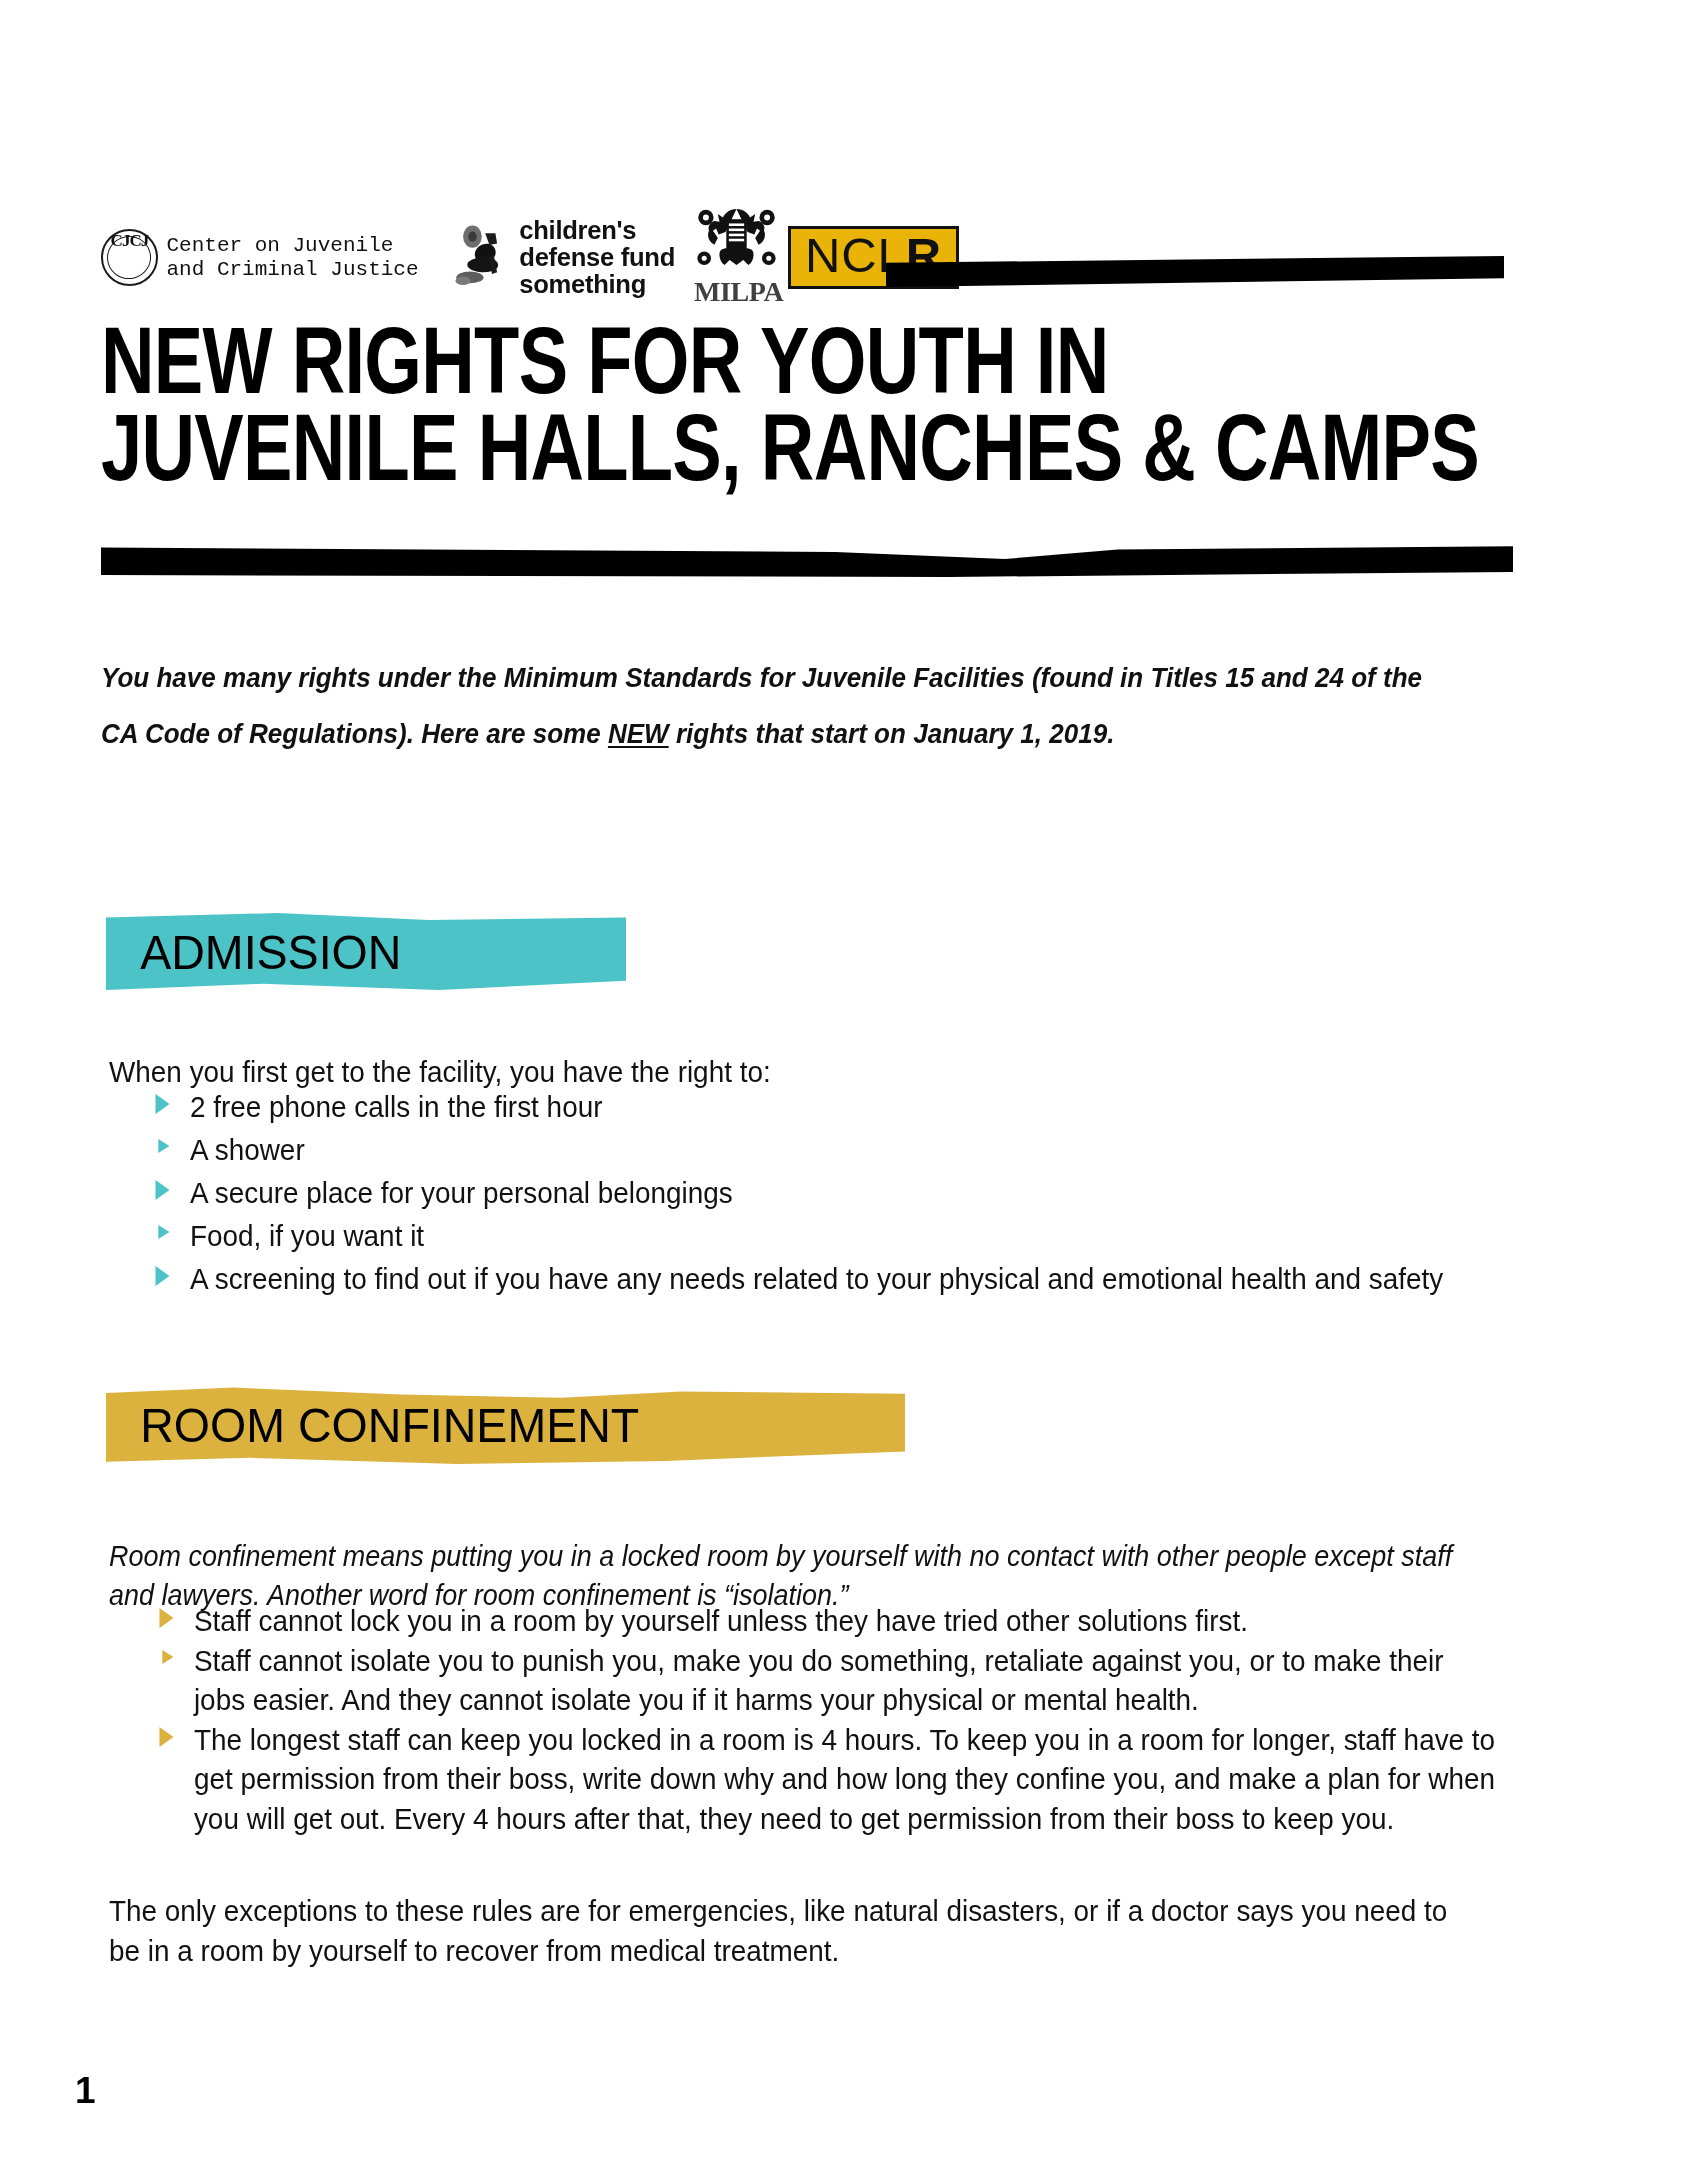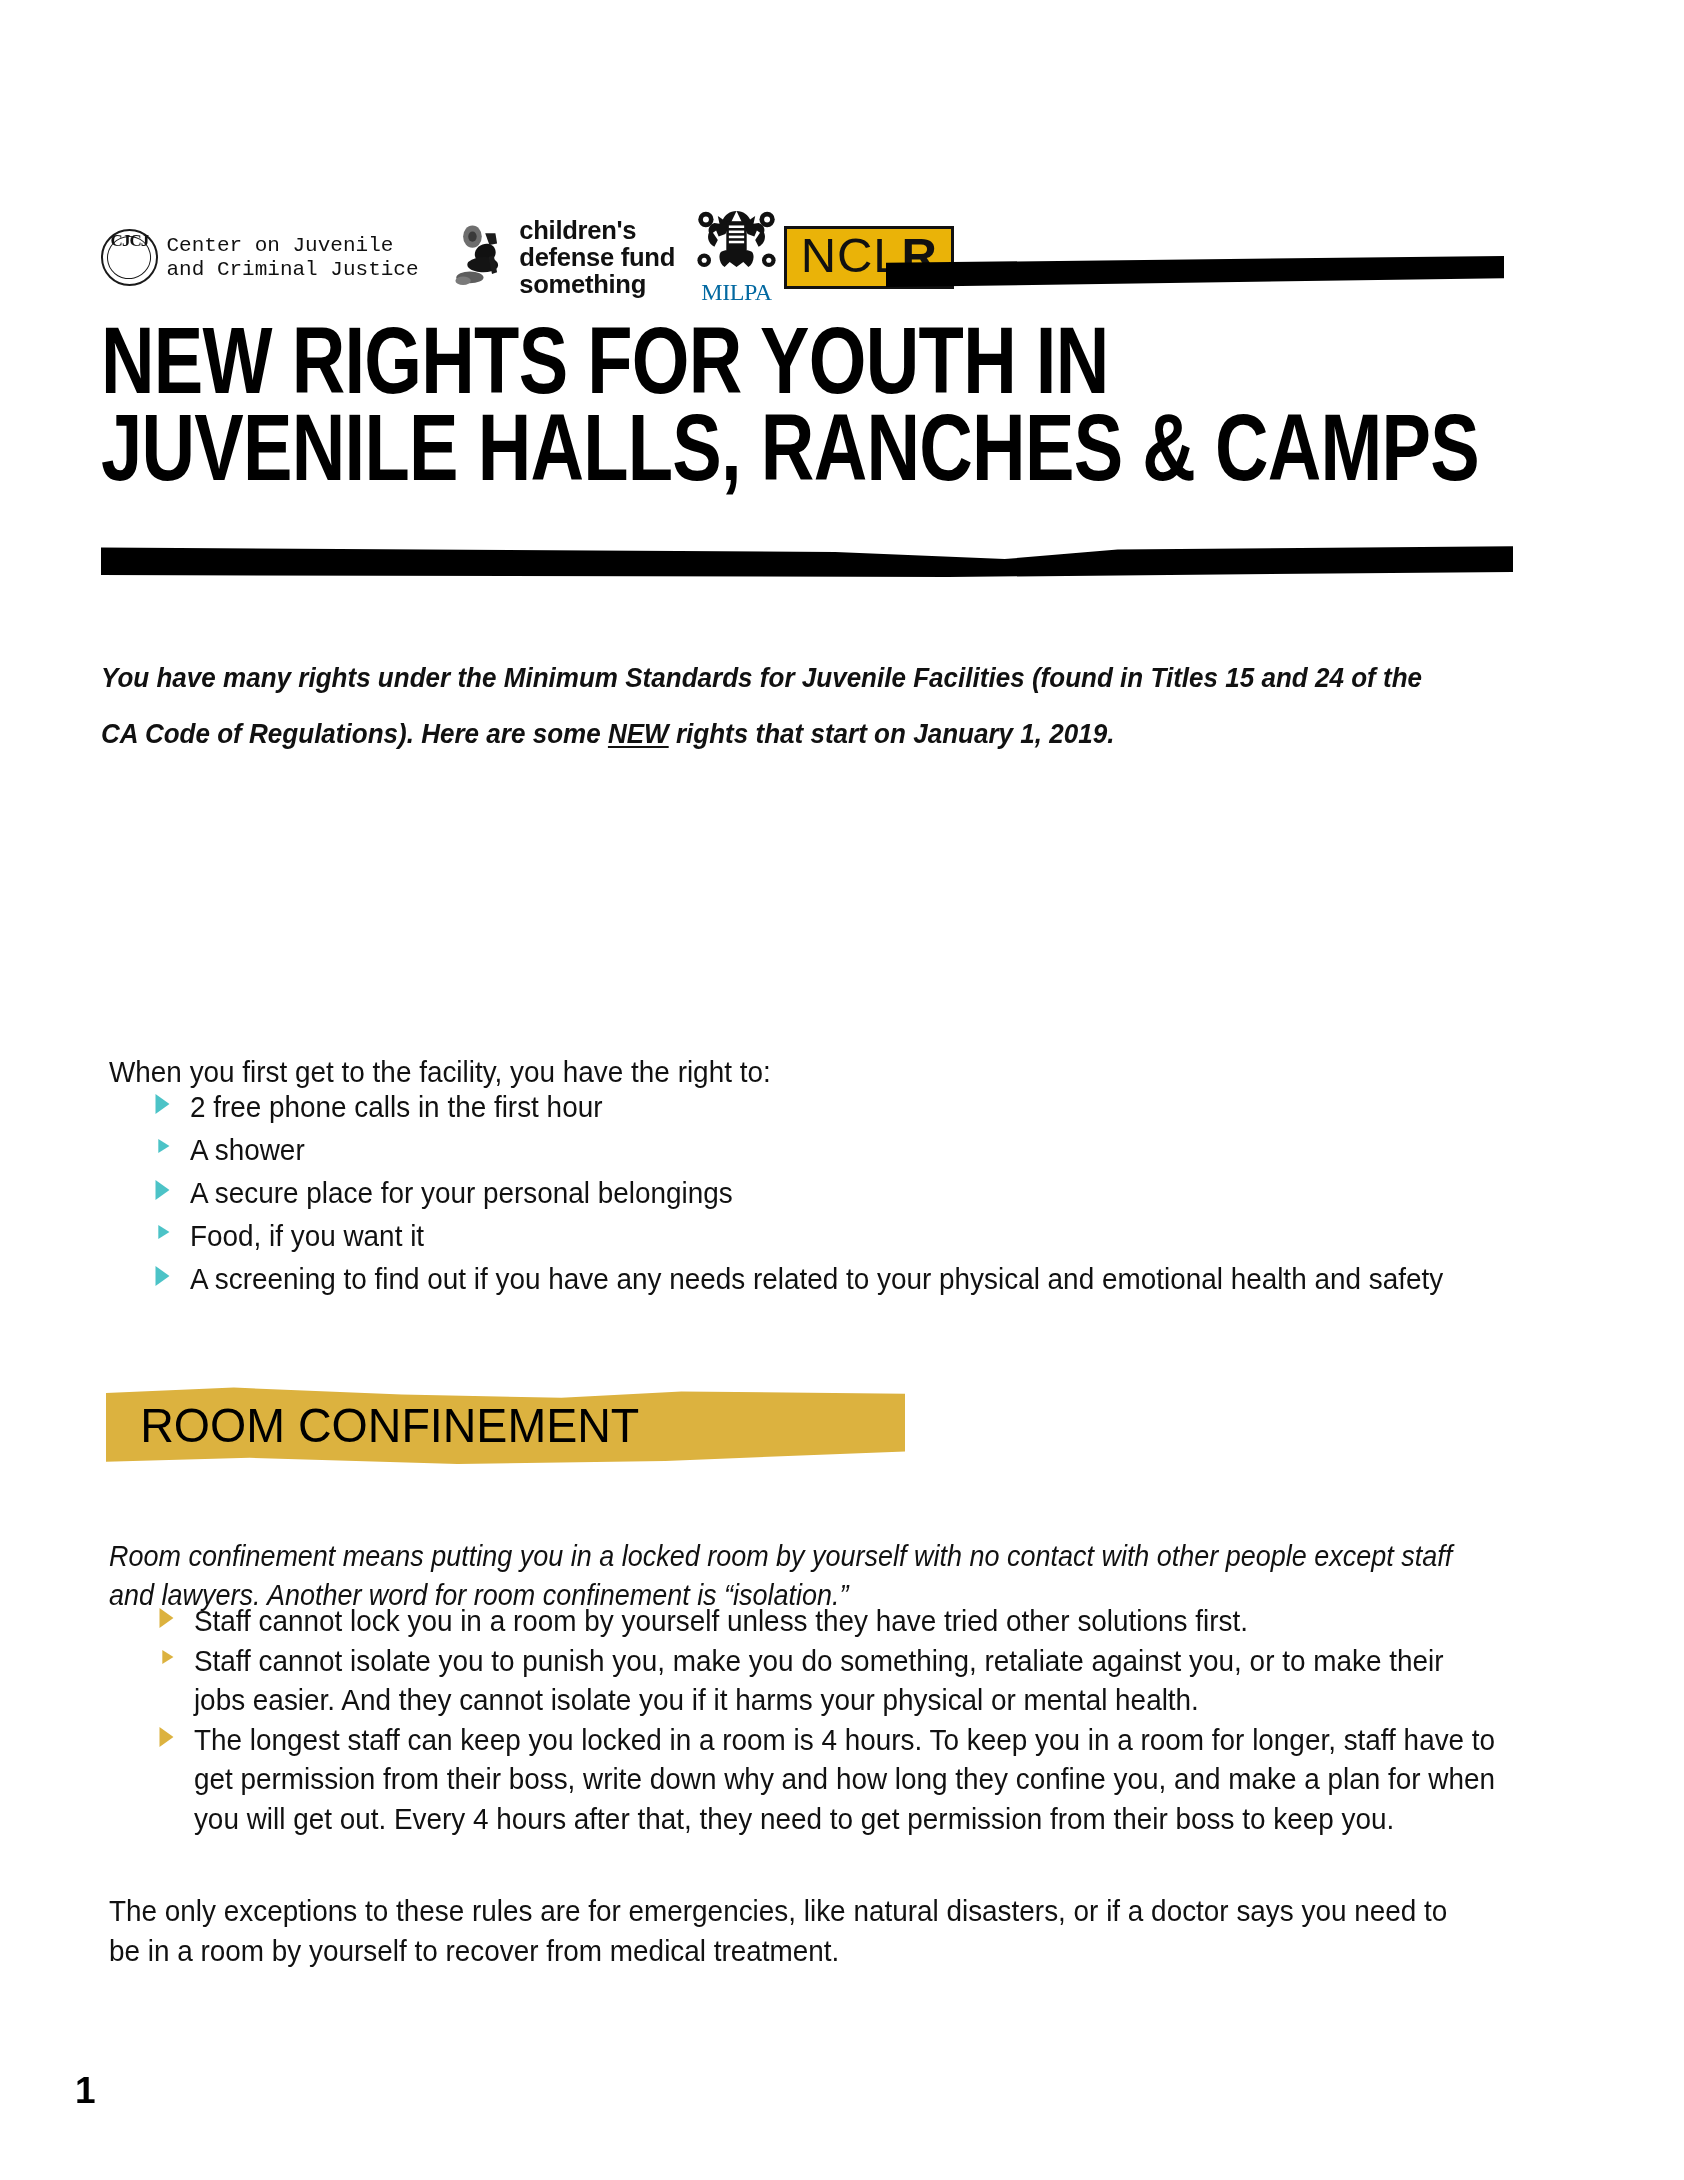--- a/index.html
+++ b/index.html
@@ -91,24 +91,24 @@
   }
 
   
   .milpa { margin-left: 19px; text-align: center; }
   .milpa-glyph {
     width: 85px; height: 72px;
     position: relative;
   }
   .milpa-word {
     font-family: "Liberation Serif", serif;
-    font-weight: 400;
-    font-size: 24px;
+    font-weight: 700;
+    font-size: 28px;
     letter-spacing: -0.4px;
-    color: #0369a1;
+    color: #404040;
     margin-top: -2.6px;
   }
 
   
   .nclr {
     margin-left: 5.1px;
     border: 3px solid #111;
     padding: 2.6px 13.6px 6px 13.6px;
     background: #eab308;
   }
@@ -380,20 +380,24 @@
   <div class="head-bar"></div>
 
   <div class="title-block">
     <div class="title-line l1">NEW RIGHTS FOR YOUTH IN</div>
     <div class="title-line l2">JUVENILE HALLS, RANCHES &amp; CAMPS</div>
   </div>
   <div class="title-rule"></div>
 
   <p class="intro"><span>You have many rights under the Minimum Standards for Juvenile Facilities (found in Titles 15 and 24 of the CA Code of Regulations). Here are some </span><u>NEW</u><span> rights that start on January 1, 2019.</span></p>
 
+  <div class="banner" id="banner-admission">
+    <div class="banner-shape"></div>
+    <div class="banner-label">ADMISSION</div>
+  </div>
 
   <p class="body-text lead">When you first get to the facility, you have the right to:</p>
 
   <ul class="bullets body-text" id="admission-bullets">
     <li>
       <span class="tri"></span>
       <span>2 free phone calls in the first hour</span>
     </li>
     <li>
       <span class="tri sm"></span>

